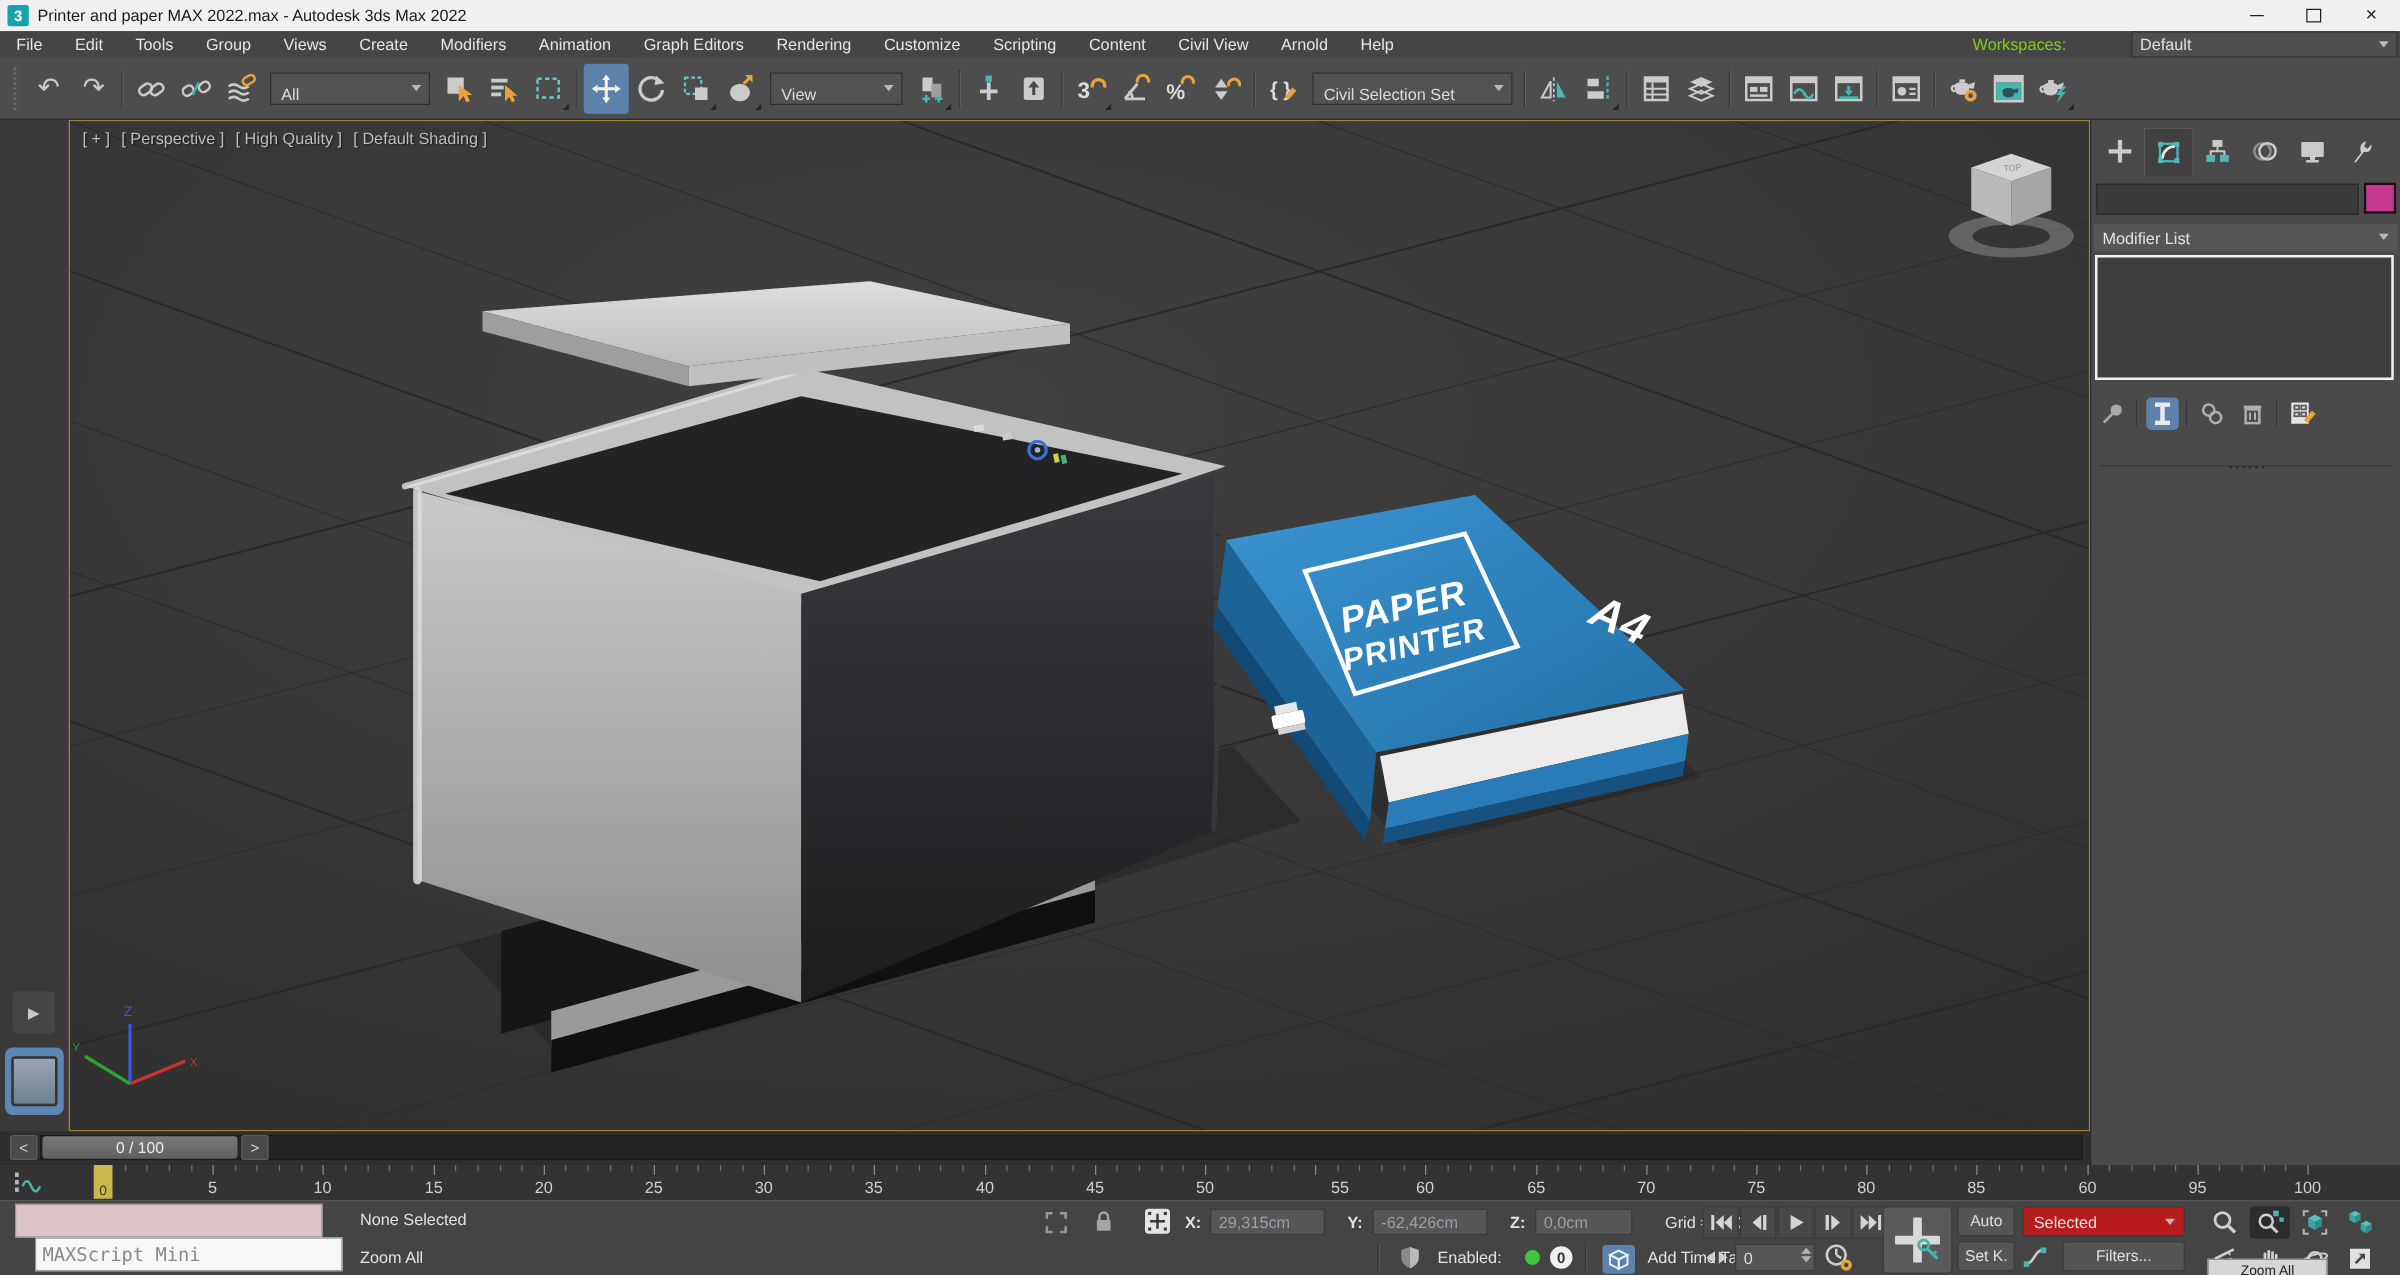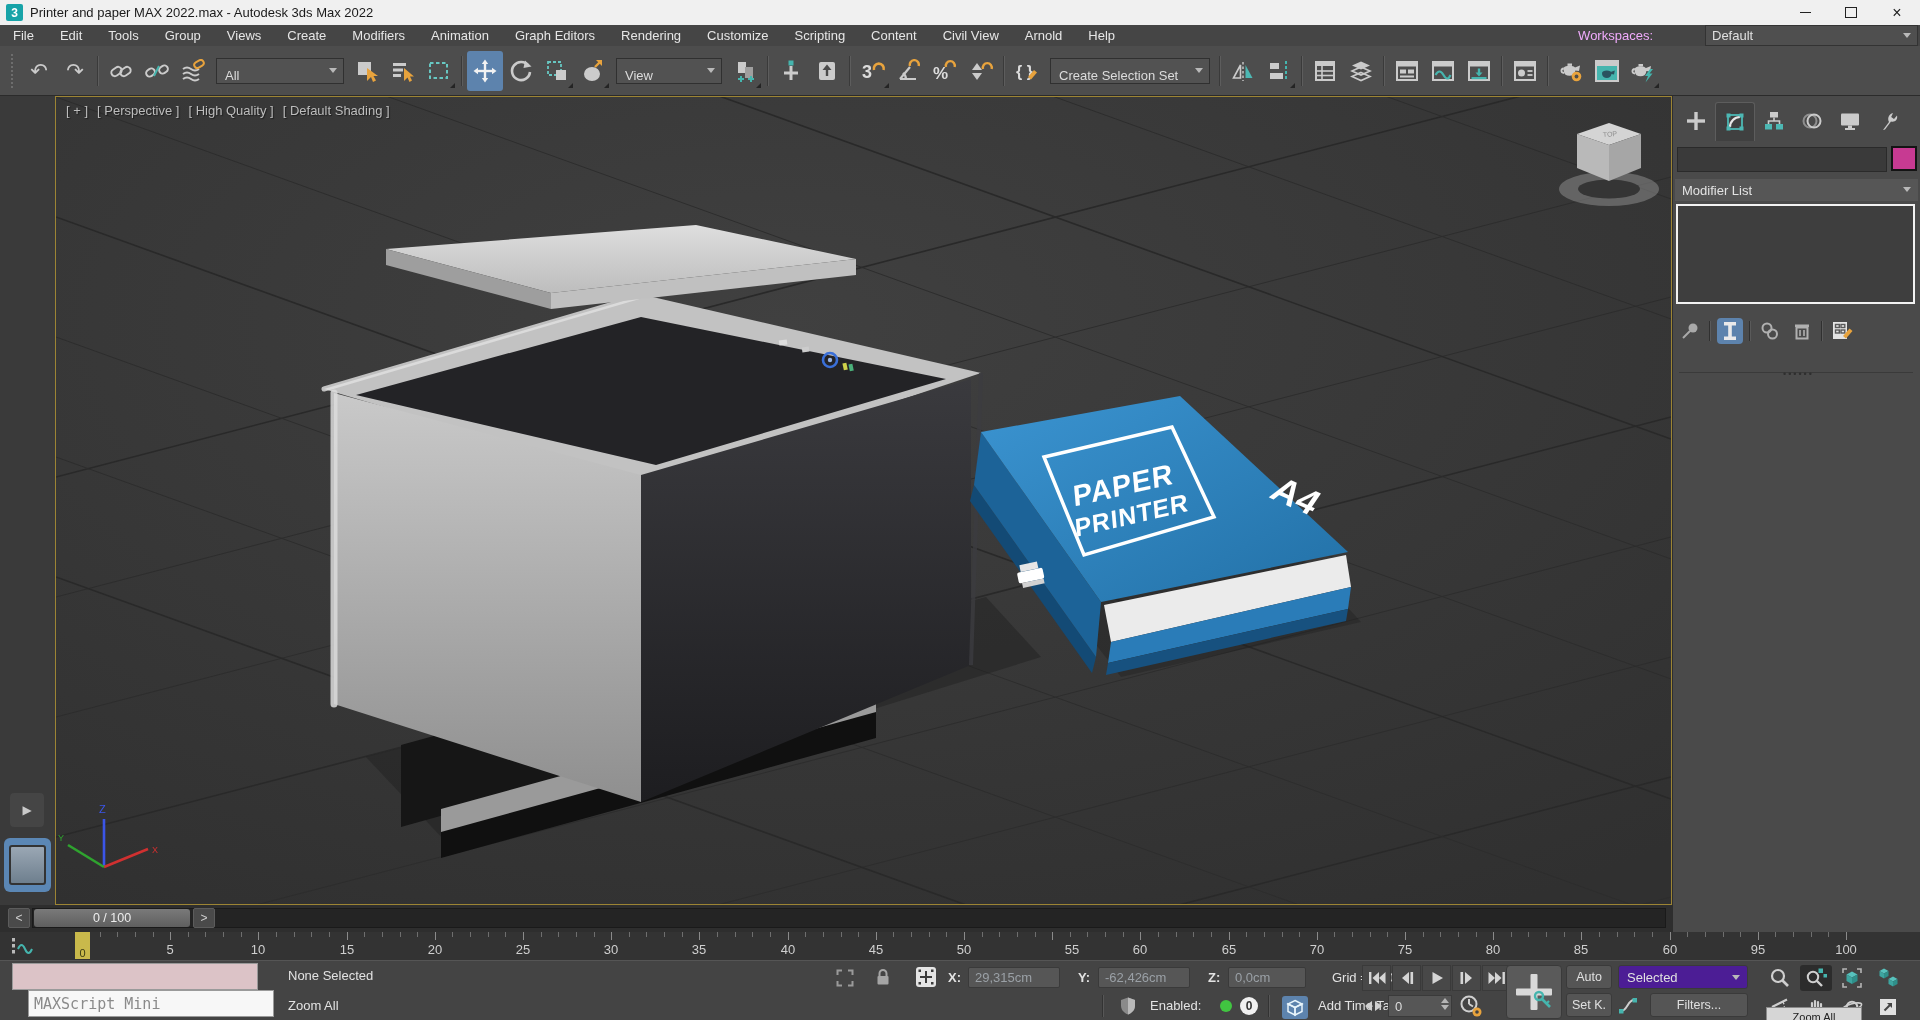--- a/index.html
+++ b/index.html
@@ -14,21 +14,21 @@
   .winbtns{margin-left:auto;display:flex;height:100%;}
   .winbtn{width:46px;height:100%;display:flex;align-items:center;justify-content:center;color:#222;}
   .winbtn .minline{width:11px;height:1px;background:#222;}
   .winbtn .maxbox{width:10px;height:9px;border:1px solid #222;}
   .winbtn.close{font-size:16px;}
   
   .menubar{position:absolute;left:0;top:25px;width:1920px;height:21px;background:#454545;
     display:flex;align-items:center;font-size:13px;color:#e6e6e6;}
   .menu-item{padding:0 13px;line-height:21px;}
   .ws{margin-left:auto;display:flex;align-items:center;}
-  .ws-label{color:#f0abfc;margin-right:6px;}
+  .ws-label{color:#84cc16;margin-right:6px;}
   .ws-drop{width:205px;height:19px;background:#4f4f4f;border:1px solid #333;color:#e0e0e0;
     display:flex;align-items:center;padding-left:6px;margin-right:2px;position:relative;margin-left:46px;}
   .ws-drop .dar{position:absolute;right:6px;top:7px;}
   .dar{width:0;height:0;border-left:4px solid transparent;border-right:4px solid transparent;border-top:5px solid #b9b9b9;}
   
   .toolbar{position:absolute;left:0;top:46px;width:1920px;height:50px;background:#4d4d4d;
     border-bottom:1px solid #2b2b2b;display:flex;align-items:center;padding-left:10px;box-sizing:border-box;}
   .grip{width:5px;height:36px;margin-right:6px;
     background-image:radial-gradient(#6d6d6d 1px,transparent 1.2px);background-size:4px 4px;}
   .ti{width:36px;height:40px;display:flex;align-items:center;justify-content:center;position:relative;flex:none;}
@@ -103,21 +103,21 @@
   .frame-field{width:64px;height:22px;background:#565656;border:1px solid #3a3a3a;color:#dcdcdc;font-size:13px;
     display:flex;align-items:center;padding-left:6px;position:relative;box-sizing:border-box;margin-left:2px;}
   .spin{position:absolute;right:2px;top:2px;display:flex;flex-direction:column;gap:2px;}
   .spin i{width:0;height:0;border-left:4px solid transparent;border-right:4px solid transparent;}
   .spin .up{border-bottom:5px solid #b5b5b5;}
   .spin .dn{border-top:5px solid #b5b5b5;}
   .setkeys{position:absolute;left:1506px;top:4px;width:54px;height:52px;background:#5a5a5a;border:1px solid #3a3a3a;border-radius:4px;
     display:flex;align-items:center;justify-content:center;}
   .sb-btn{position:absolute;height:24px;background:#555;border:1px solid #3a3a3a;border-radius:3px;color:#e0e0e0;
     font-size:12.5px;display:flex;align-items:center;justify-content:center;box-sizing:border-box;}
-  .sb-drop{position:absolute;left:1618px;top:4px;width:130px;height:24px;background:#4c1d95;border:1px solid #3a3a3a;border-radius:3px;
+  .sb-drop{position:absolute;left:1618px;top:4px;width:130px;height:24px;background:#b91c1c;border:1px solid #3a3a3a;border-radius:3px;
     color:#e0e0e0;font-size:13px;display:flex;align-items:center;padding-left:8px;box-sizing:border-box;}
   .sb-drop .dar{position:absolute;right:7px;top:9px;}
   .nav{position:absolute;width:32px;height:26px;display:flex;align-items:center;justify-content:center;}
   .nav.active{background:#2c2c2c;border-radius:3px;}
   .tooltip{position:absolute;left:1766px;top:46px;width:96px;height:14px;background:#d6d6d6;border:1px solid #8a8a8a;
     color:#222;font-size:11px;text-align:center;line-height:19px;overflow:hidden;box-sizing:border-box;}
   .badge{position:absolute;width:18px;height:18px;border-radius:50%;background:#f0f0f0;color:#333;font-size:12px;
     font-weight:bold;display:flex;align-items:center;justify-content:center;}
   .dot-green{position:absolute;width:12px;height:12px;border-radius:50%;background:#41c541;}
   .cubebtn{position:absolute;width:26px;height:23px;background:#5d83ad;border-radius:3px;display:flex;align-items:center;justify-content:center;}
@@ -325,21 +325,21 @@
         </svg>
       </div>
     <div class="tsep"></div>
     <div class="ti">
         <svg class="ic" width="24" height="24">
           <text x="1" y="18" font-size="16" font-weight="bold" fill="#dcdcdc">{ }</text>
           <polygon points="13,18 19,11 22,13.5 16,20.5" fill="#e8a33d"></polygon>
         </svg>
       </div>
     <div class="tdrop" style="width:150px">
-      <span>Create Selection Set</span>
+      <span>Civil Selection Set</span>
         <span class="dar"></span>
     </div>
     <div class="tsep"></div>
     <div class="ti">
         <svg class="ic" width="24" height="24">
           <polygon points="2.5,19 9.5,6 9.5,19" fill="none" stroke="#cbcbcb" stroke-width="1.6"></polygon>
           <polygon points="21.5,19 14.5,6 14.5,19" fill="#4db8b4"></polygon>
           <line x1="12" y1="3" x2="12" y2="22" stroke="#cbcbcb" stroke-width="1.4" stroke-dasharray="2.5 2"></line>
         </svg>
       </div>

